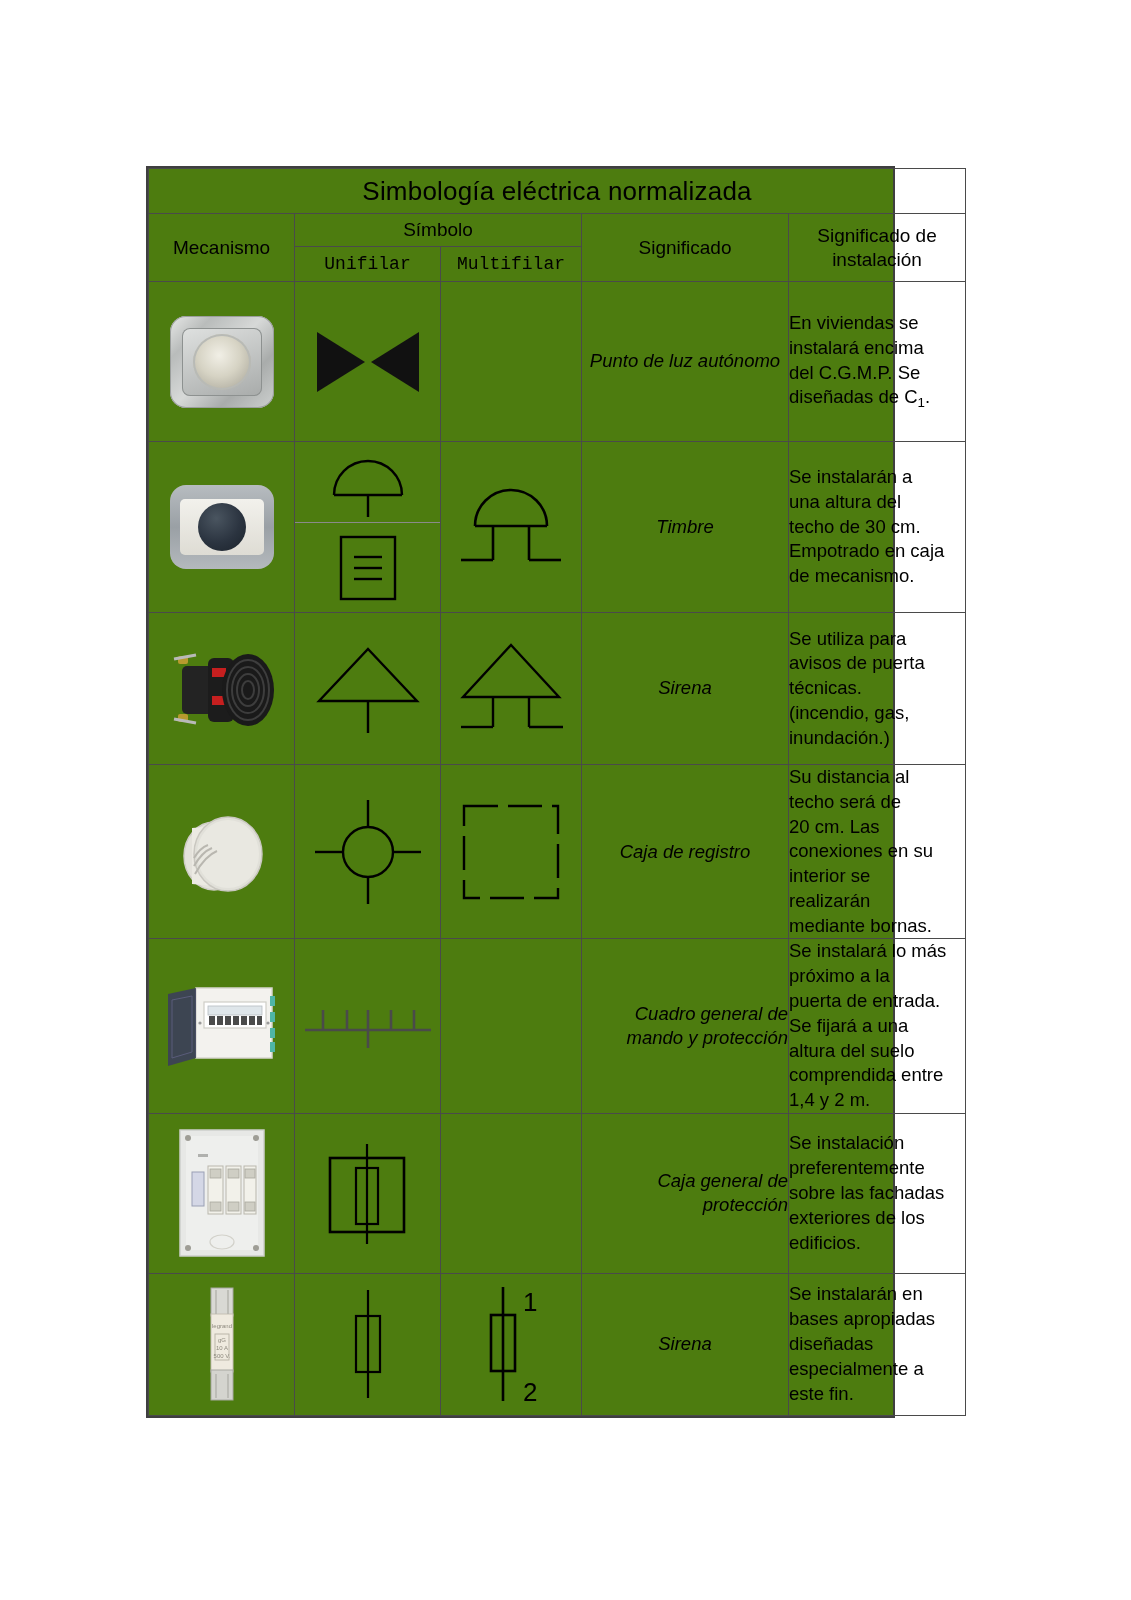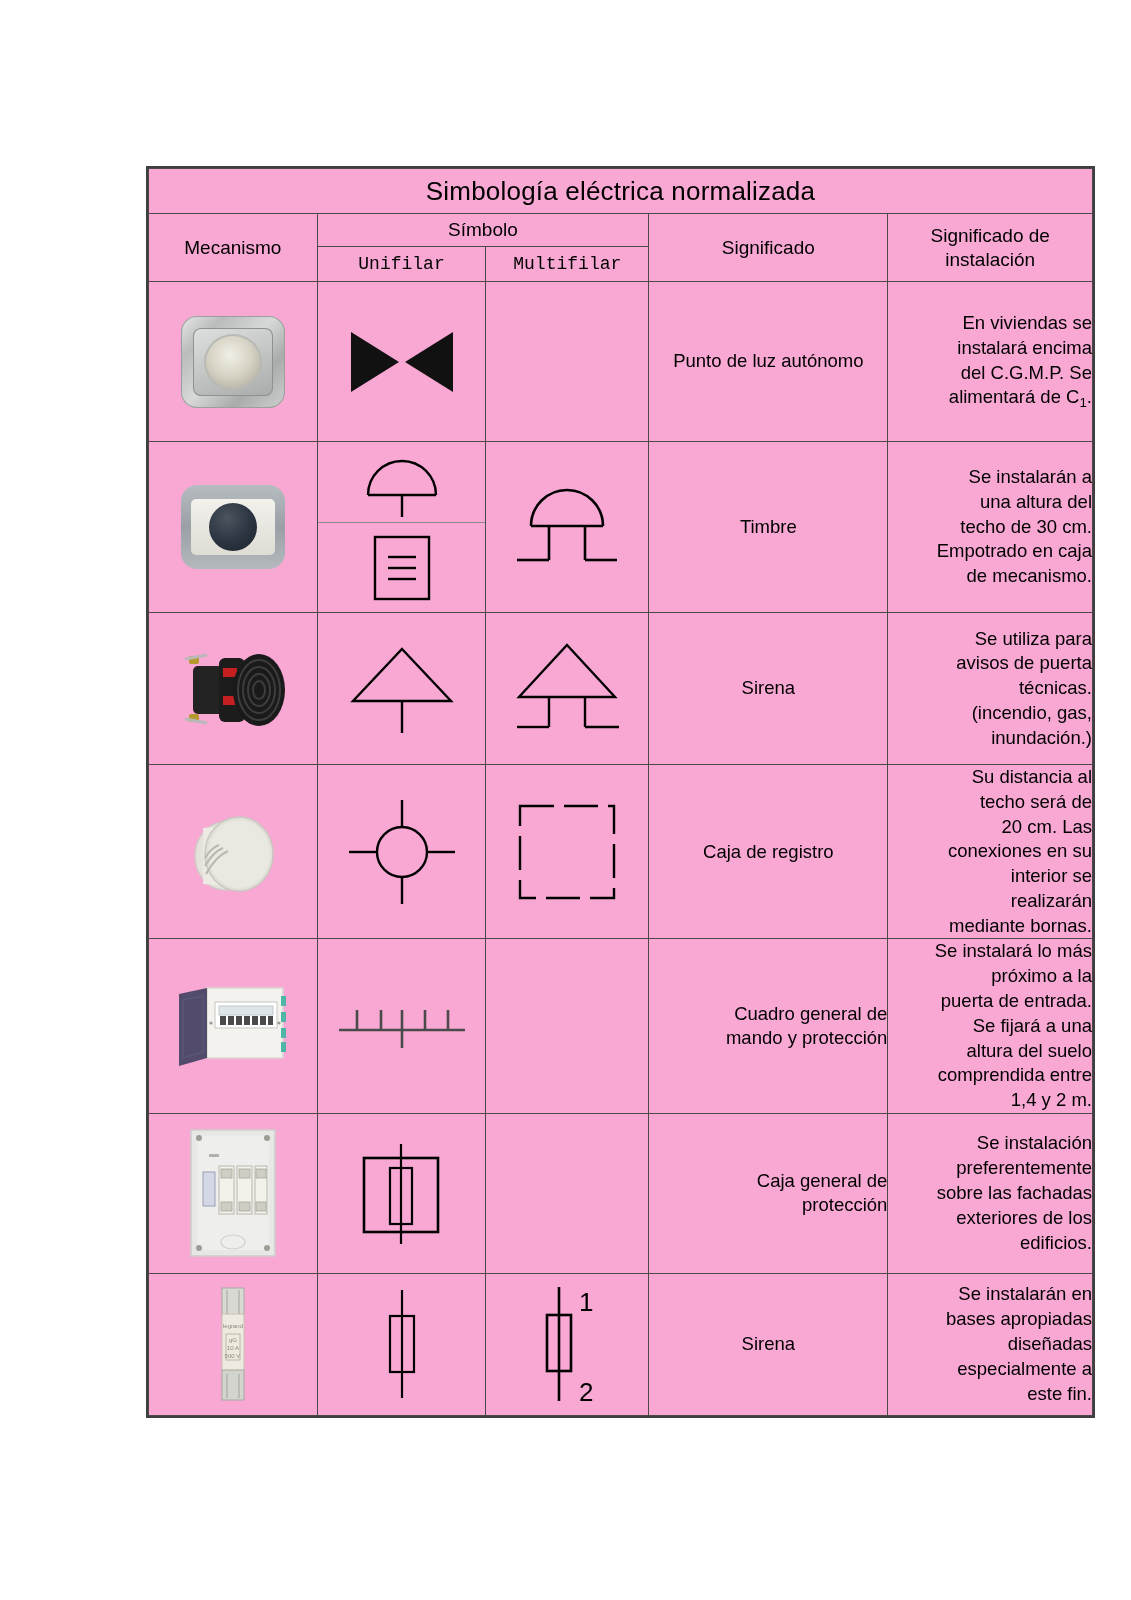--- a/index.html
+++ b/index.html
@@ -13,24 +13,24 @@
     font-family: "Liberation Sans", sans-serif;
     color: #000000;
     position: relative;
     overflow: hidden;
   }
 
   #sheet {
     position: absolute;
     left: 146px;
     top: 166px;
-    width: 949px;
+    width: 749px;
     border: 2px solid #3f3f3f;
     box-sizing: border-box;
-    background: #f9a8d4;
+    background: #4d7c0f;
   }
 
   table.symtable {
     border-collapse: collapse;
     width: 100%;
     table-layout: fixed;
   }
   table.symtable td, table.symtable th {
     border: 1px solid #4a4a4a;
     padding: 0;
@@ -65,23 +65,24 @@
   
   .cell-mec, .cell-sym {
     text-align: center;
     position: relative;
   }
   .cell-sig {
     text-align: center;
     font-size: 18.5px;
     line-height: 1.3;
     padding: 4px 8px;
+    font-style: italic;
   }
   .cell-con {
-    text-align: right;
+    text-align: left;
     font-size: 18.5px;
     line-height: 1.34;
     padding: 6px 8px 6px 10px;
   }
   .cell-con .ln { display: block; white-space: nowrap; }
   .cell-sig .ln { display: block; text-align: right; }
 
   .symwrap { display: flex; align-items: center; justify-content: center; }
 
   
@@ -195,21 +196,21 @@
             <polygon points="106,6 58,36 106,66" fill="#111"></polygon>
           </svg>
         </div>
       </td>
       <td class="cell-sym"></td>
       <td class="cell-sig">Punto de luz autónomo</td>
       <td class="cell-con">
         <span class="ln">En viviendas se</span>
         <span class="ln">instalará encima</span>
         <span class="ln">del C.G.M.P. Se</span>
-        <span class="ln"><span>alimentará de C</span><span class="sub">1</span><span>.</span></span>
+        <span class="ln"><span>diseñadas de C</span><span class="sub">1</span><span>.</span></span>
       </td>
     </tr>
 
     <tr style="height:171px">
       <td class="cell-mec">
         <div class="symwrap">
           <div class="photo ph-bell">
                 <div class="face">
                   <div class="btn"></div>
                 </div>

